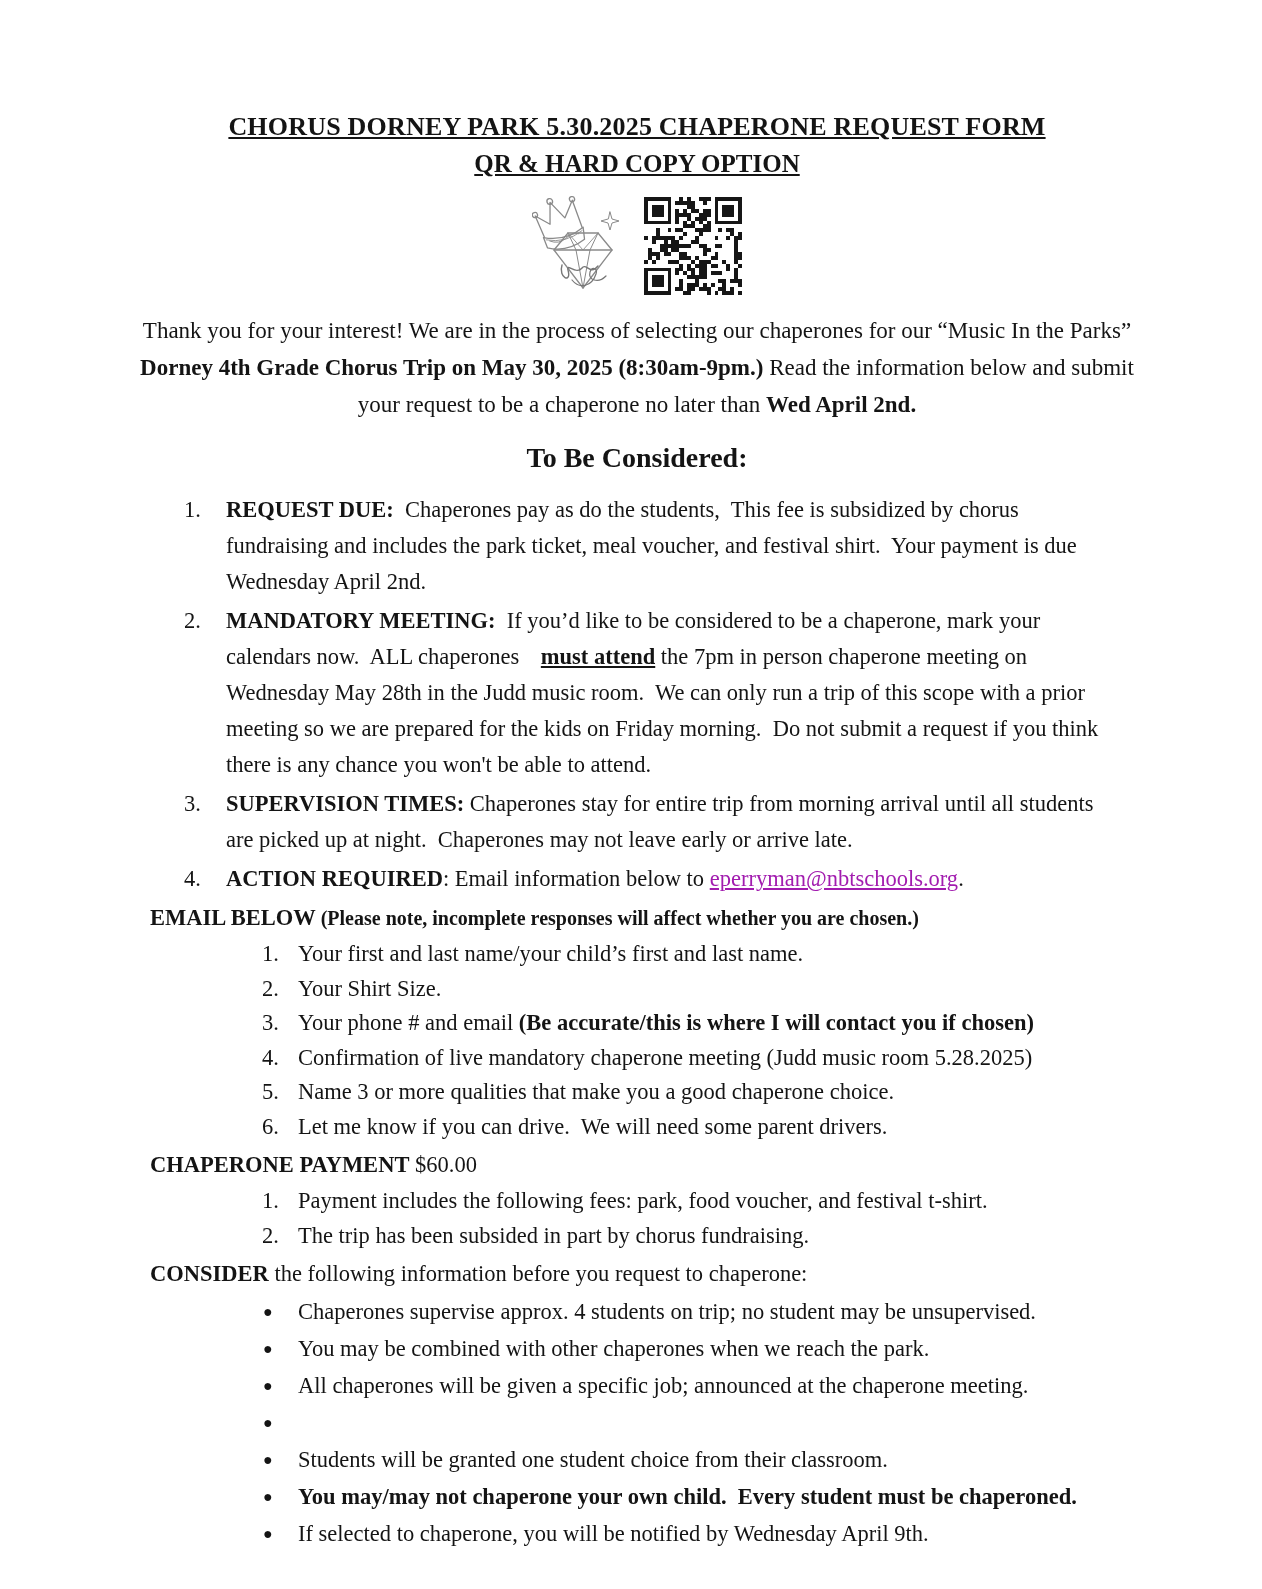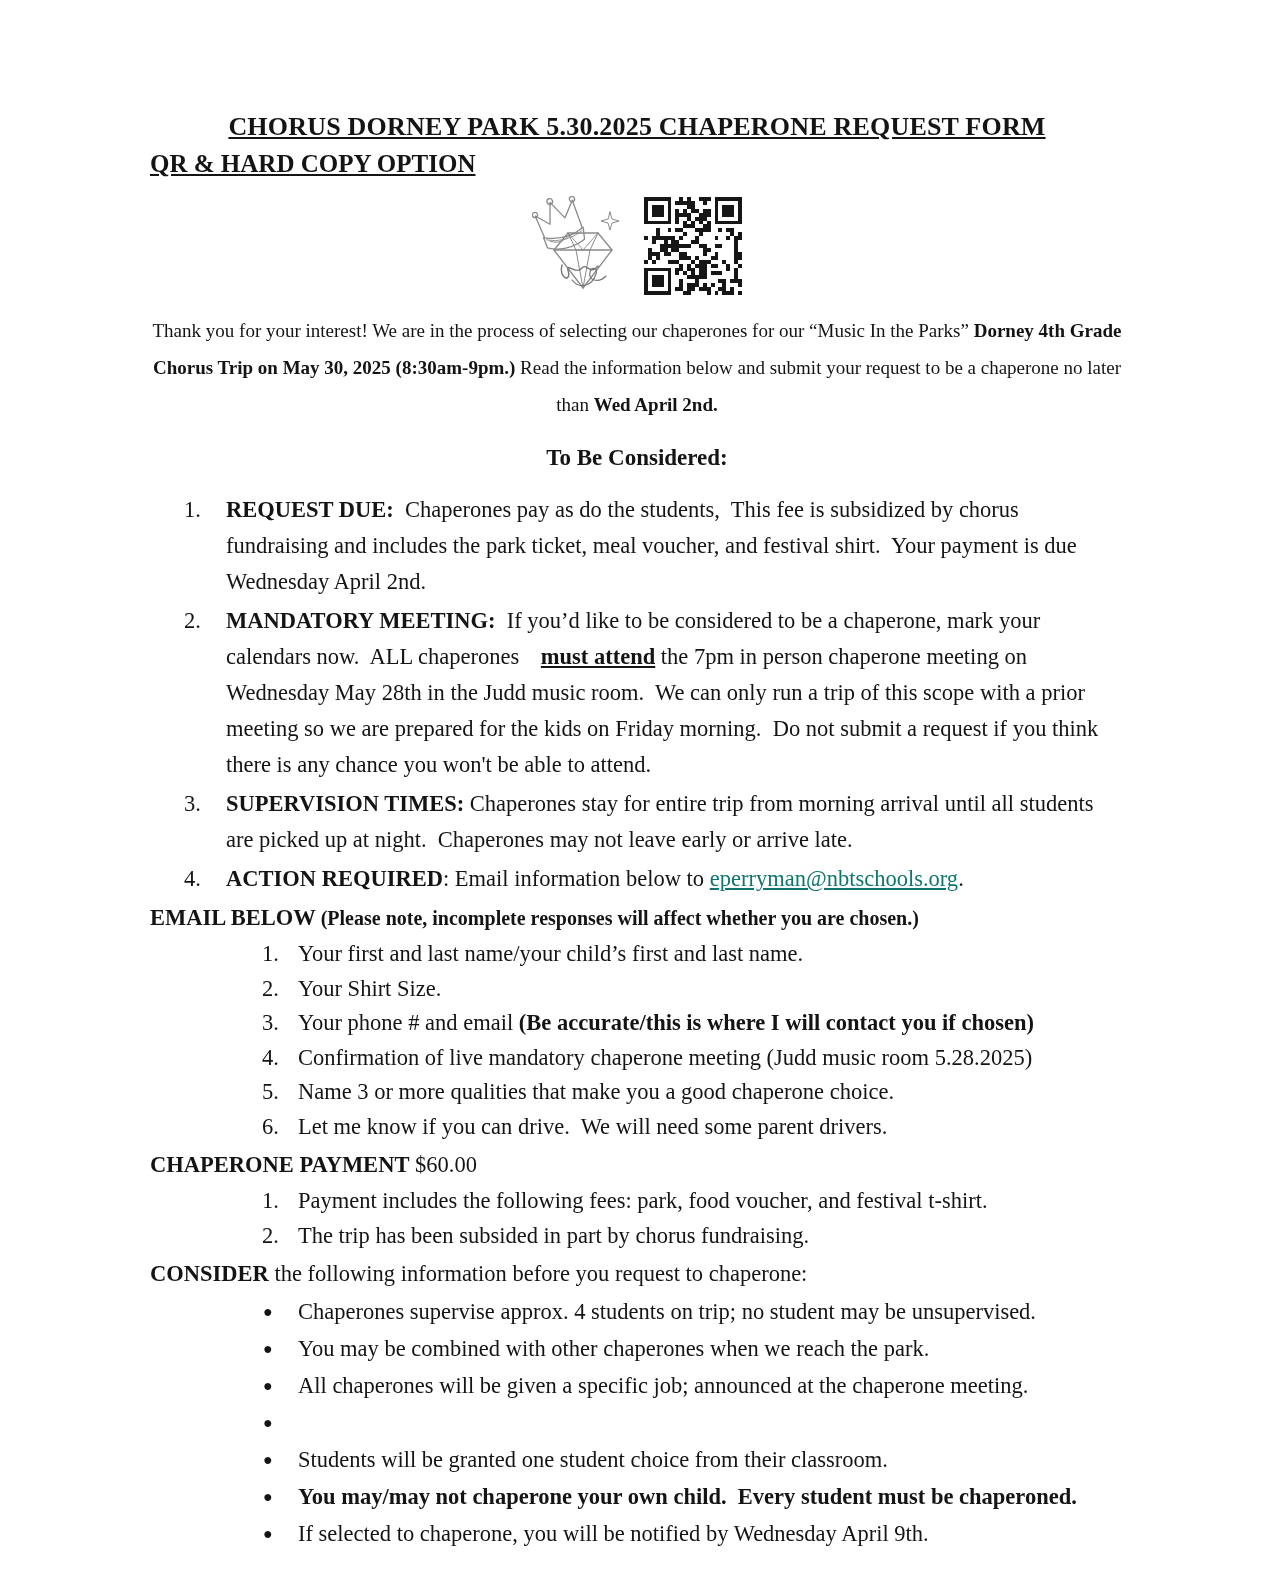--- a/index.html
+++ b/index.html
@@ -20,49 +20,49 @@
     margin:0 -10px 4px -10px;
     font-size:26px; line-height:34px;
     font-weight:bold; text-align:center;
     text-decoration:underline;
     letter-spacing:0.2px;
     font-family:Liberation Serif, serif;
   }
   .subtitle {
     margin:0 0 12px 0;
     font-size:25px; line-height:32px;
-    font-weight:bold; text-align:left;
+    font-weight:bold; text-align:center;
     text-decoration:underline;
   }
   .figs { display:flex; justify-content:center; align-items:center; gap:20px; margin:0 0 8px 0; height:108px; }
   .logo-box svg { width:92px; height:108px; display:block; }
   .qr-box svg { width:98px; height:98px; display:block; }
   .intro {
     margin:12px -14px; text-align:center;
-    font-size:19px; line-height:37px;
+    font-size:23px; line-height:37px;
     white-space:pre-wrap;
   }
   .tbc-heading {
     margin:16px; text-align:center; font-weight:bold;
-    font-size:23px; line-height:37px;
+    font-size:28px; line-height:37px;
   }
   .row { display:flex; align-items:flex-start; margin:0 0 3px 0; }
   .row:last-child { margin-bottom:0; }
   .mtext, .stext { flex:1; white-space:pre-wrap; }
   .num { flex:none; }
   .main-item > .num { margin-left:34px; width:42px; }
   .sub-item  > .num { margin-left:112px; width:36px; }
   .bullet-item > .dot { flex:none; margin-left:113px; width:35px; font-size:16px; }
   .email-list .row { line-height:34.5px; margin-bottom:0; }
   b, .b { font-weight:bold; }
   .bu { font-weight:bold; text-decoration:underline;margin-left:16px; }
   .lead { margin:3px 0 1px 0; white-space:pre-wrap; }
   .lead .label { font-weight:bold; }
   .note { font-size:20px;font-weight:bold; }
-  a.email-link { color:#0f766e; text-decoration:underline; cursor:pointer; }
+  a.email-link { color:#a21caf; text-decoration:underline; cursor:pointer; }
   .consider-list .row { line-height:37px; margin-bottom:0; }
 </style>
 </head>
 <body>
 
 <div class="page">
 
   <h1 class="title">CHORUS DORNEY PARK 5.30.2025 CHAPERONE REQUEST FORM</h1>
   <h2 class="subtitle">QR &amp; HARD COPY OPTION</h2>
 

